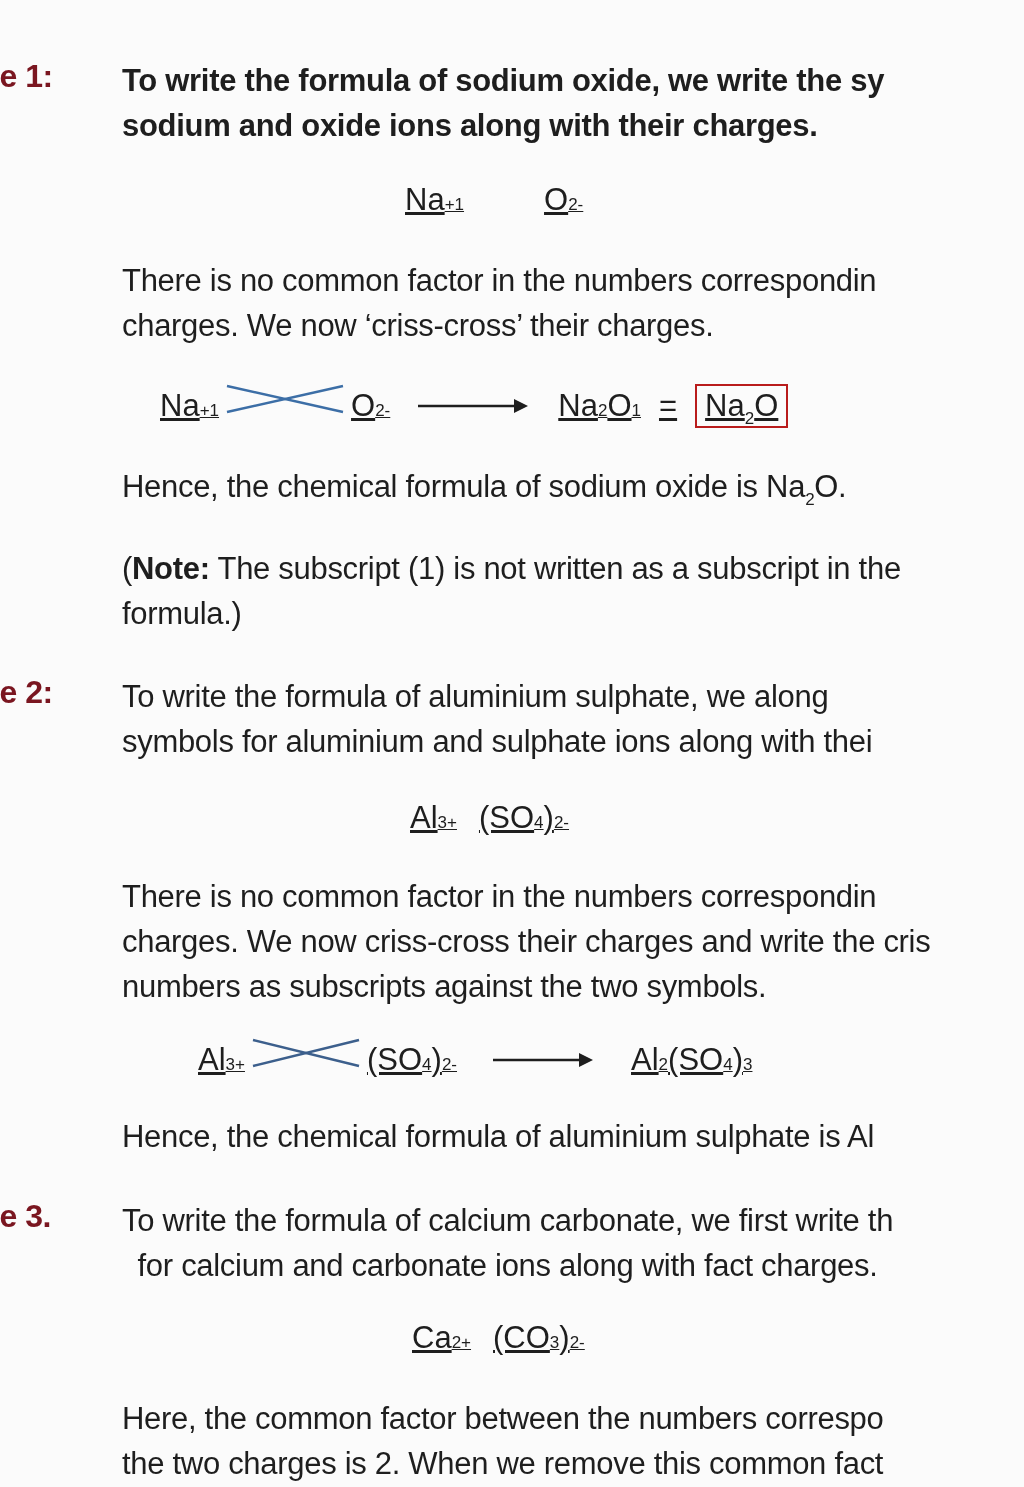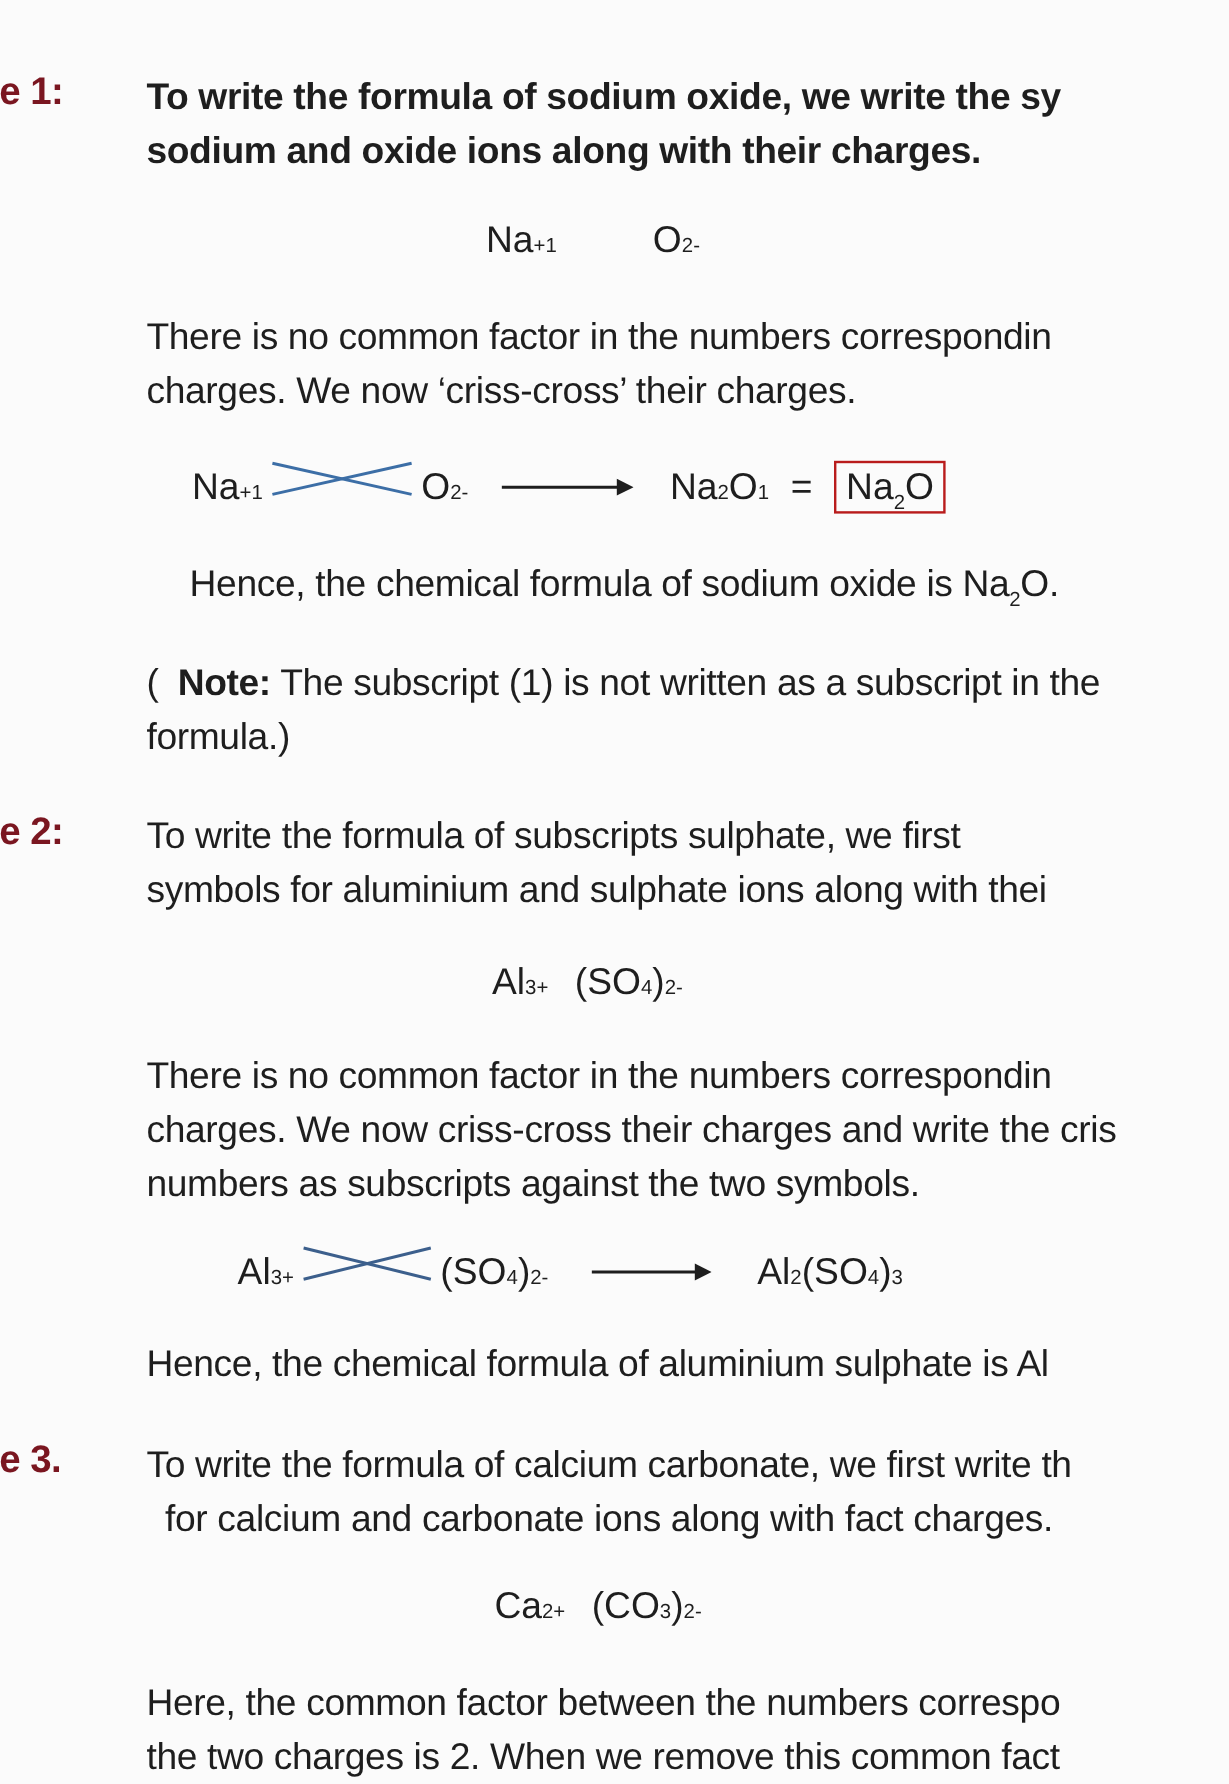--- a/index.html
+++ b/index.html
@@ -18,32 +18,32 @@
     white-space: nowrap;
   }
   .para {
     position: absolute; left: 122px;
     font-size: 31px; line-height: 45px;
     white-space: nowrap; letter-spacing: -0.3px;
   }
   .para .ln { display: block; }
   .formula {
     position: absolute; font-size: 31px; white-space: nowrap;
-    display: flex; align-items: baseline;
+    display: flex; align-items: baseline; text-decoration: underline;
   }
   .formula sup { font-size: 17px; vertical-align: 13px; line-height: 0; }
   .formula sub, .para sub { font-size: 17px; vertical-align: -8px; line-height: 0; }
   .gap { display: inline-block; }
   .cross { display: inline-block; vertical-align: middle; }
   .arrow { display: inline-block; vertical-align: middle; }
   .boxed {
     border: 2px solid #b91c1c; padding: 0 8px;
     display: inline-block; line-height: 40px;
   }
-  b.note { font-weight: bold; margin-left: 16px; }
+  b.note { font-weight: bold; }
 </style>
 </head>
 <body>
 
 <div>
   <span class="label abs" style="top:58px;">ple 1:</span>
   <div class="para" style="top:58px;font-weight:bold;">
     <span class="ln">To write the formula of sodium oxide, we write the sy</span>
     <span class="ln">sodium and oxide ions along with their charges.</span>
   </div>
@@ -77,34 +77,34 @@
     <span>Na</span>
       <sub>2</sub>
     <span>O</span>
       <sub>1</sub>
     <span style="margin:0 18px;">=</span>
     <span class="boxed">
       <span>Na</span><sub>2</sub><span>O</span>
     </span>
   </div>
 
-  <div class="para" style="top:464px;margin-left:36px;">
+  <div class="para" style="top:464px;">
     <span class="ln"><span>Hence, the chemical formula of sodium oxide is Na</span><sub>2</sub><span>O.</span></span>
   </div>
 
   <div class="para" style="top:546px;">
     <span class="ln"><span>(</span><b class="note">Note:</b><span> The subscript (1) is not written as a subscript in the</span></span>
     <span class="ln">formula.)</span>
   </div>
 </div>
 
 <div>
   <span class="label abs" style="top:674px;">ple 2:</span>
   <div class="para" style="top:674px;">
-    <span class="ln">To write the formula of subscripts sulphate, we first </span>
+    <span class="ln">To write the formula of aluminium sulphate, we along </span>
     <span class="ln">symbols for aluminium and sulphate ions along with thei</span>
   </div>
 
   <div class="formula" style="left:410px; top:800px;">
     <span>Al</span>
       <sup>3+</sup>
     <span class="gap" style="width:22px"></span>
     <span>(SO</span>
       <sub>4</sub>
       <span>)</span>

